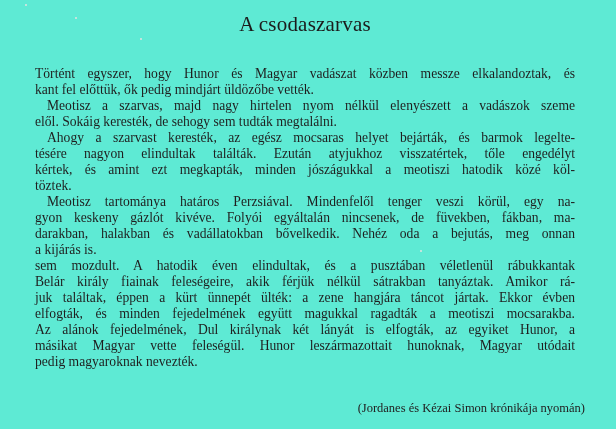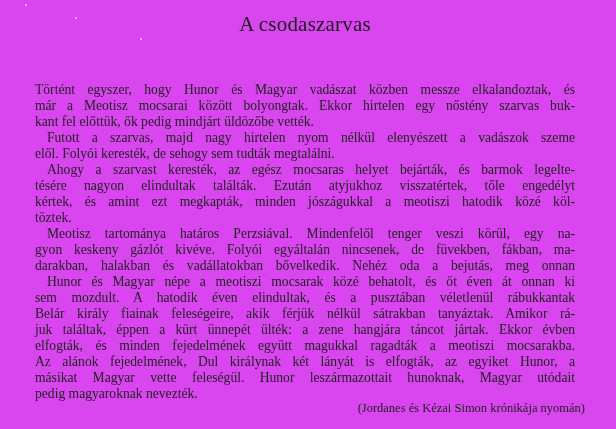--- a/index.html
+++ b/index.html
@@ -4,21 +4,21 @@
 <style>
   html, body {
     margin: 0;
     padding: 0;
     background: #ffffff;
   }
   .page {
     position: relative;
     width: 616px;
     height: 429px;
-    background: #d946ef;
+    background: #5eead4;
     overflow: hidden;
     font-family: "Liberation Serif", "DejaVu Serif", serif;
     color: #1f1f1f;
   }
   .speck {
     position: absolute;
     width: 2px;
     height: 2px;
     border-radius: 50%;
     background: #e3e3e0;
@@ -33,21 +33,20 @@
     letter-spacing: 0.2px;
     color: #1b1b1b;
   }
   .body-text {
     position: absolute;
     top: 66px;
     left: 35px;
     width: 540px;
     font-size: 13.6px;
     line-height: 16px;
-    margin-top: 16px;
   }
   .line {
     height: 16px;
     text-align: justify;
     text-align-last: justify;
     white-space: nowrap;
   }
   .line.end {
     text-align-last: left;
   }
@@ -70,36 +69,35 @@
   <div class="speck" style="left:75px; top:17px;"></div>
   <div class="speck" style="left:25px; top:4px;"></div>
   <div class="speck" style="left:140px; top:38px;"></div>
   <div class="speck" style="left:420px; top:250px;"></div>
 
   <div class="title">A csodaszarvas</div>
 
   <div class="body-text">
 
     <div class="line">Történt egyszer, hogy Hunor és Magyar vadászat közben messze elkalandoztak, és</div>
-    <div class="line">már a Meotisz mocsarai között bolyongtak. Ekkor hirtelen egy nőstény szarvas buk-</div>
     <div class="line end">kant fel előttük, ők pedig mindjárt üldözőbe vették.</div>
 
-    <div class="line ind">Futott a szarvas, majd nagy hirtelen nyom nélkül elenyészett a vadászok szeme</div>
-    <div class="line end">elől. Folyói keresték, de sehogy sem tudták megtalálni.</div>
+    <div class="line ind">Meotisz a szarvas, majd nagy hirtelen nyom nélkül elenyészett a vadászok szeme</div>
+    <div class="line end">elől. Sokáig keresték, de sehogy sem tudták megtalálni.</div>
 
     <div class="line ind">Ahogy a szarvast keresték, az egész mocsaras helyet bejárták, és barmok legelte-</div>
     <div class="line">tésére nagyon elindultak találták. Ezután atyjukhoz visszatértek, tőle engedélyt</div>
     <div class="line">kértek, és amint ezt megkapták, minden jószágukkal a meotiszi hatodik közé köl-</div>
     <div class="line end">töztek.</div>
 
     <div class="line ind">Meotisz tartománya határos Perzsiával. Mindenfelől tenger veszi körül, egy na-</div>
     <div class="line">gyon keskeny gázlót kivéve. Folyói egyáltalán nincsenek, de füvekben, fákban, ma-</div>
     <div class="line">darakban, halakban és vadállatokban bővelkedik. Nehéz oda a bejutás, meg onnan</div>
+    <div class="line end">a kijárás is.</div>
 
-    <div class="line ind">Hunor és Magyar népe a meotiszi mocsarak közé behatolt, és öt éven át onnan ki</div>
     <div class="line">sem mozdult. A hatodik éven elindultak, és a pusztában véletlenül rábukkantak</div>
     <div class="line">Belár király fiainak feleségeire, akik férjük nélkül sátrakban tanyáztak. Amikor rá-</div>
     <div class="line">juk találtak, éppen a kürt ünnepét ülték: a zene hangjára táncot jártak. Ekkor évben</div>
     <div class="line">elfogták, és minden fejedelmének együtt magukkal ragadták a meotiszi mocsarakba.</div>
     <div class="line">Az alánok fejedelmének, Dul királynak két lányát is elfogták, az egyiket Hunor, a</div>
     <div class="line">másikat Magyar vette feleségül. Hunor leszármazottait hunoknak, Magyar utódait</div>
     <div class="line end">pedig magyaroknak nevezték.</div>
   </div>
 
   <div class="attribution">(Jordanes és Kézai Simon krónikája nyomán)</div>

